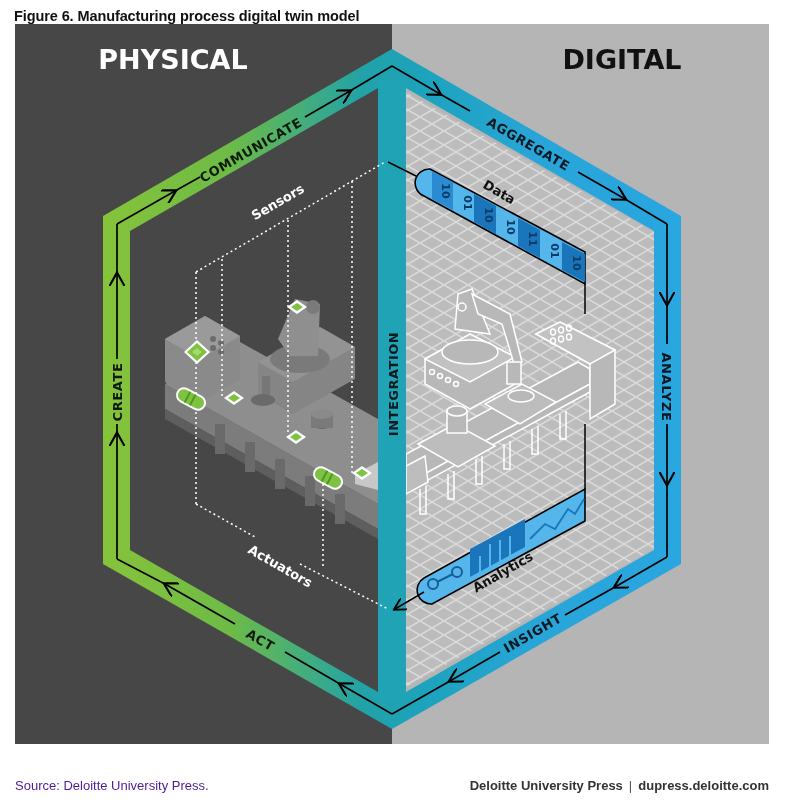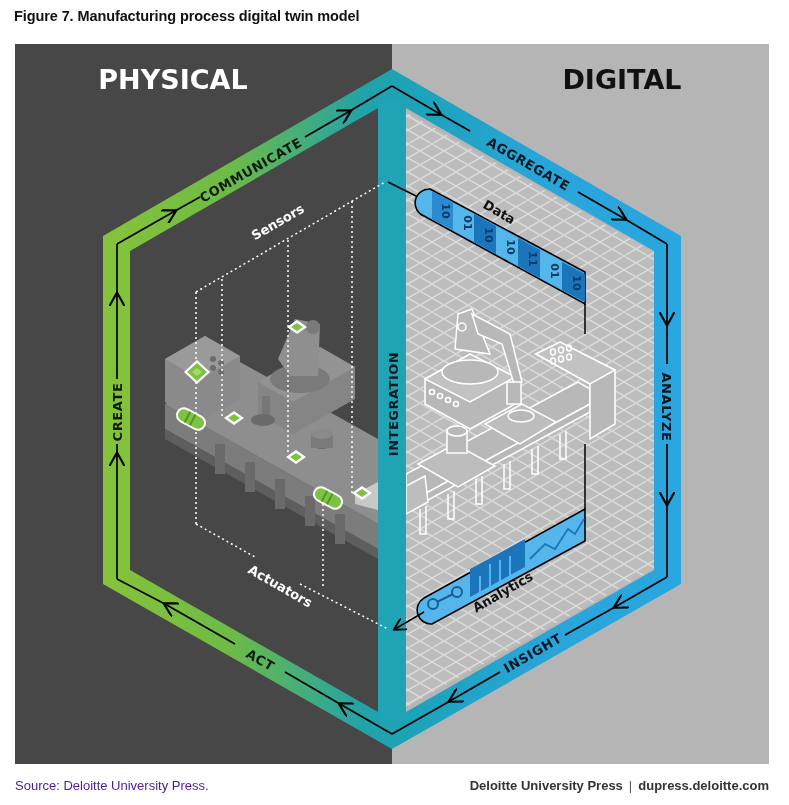--- a/index.html
+++ b/index.html
@@ -1,27 +1,27 @@
 <!DOCTYPE html>
 <html><head>
 <meta charset="utf-8">
 <style>
   html, body { margin: 0; padding: 0; background: #ffffff; }
   body { width: 789px; height: 805px; position: relative; overflow: hidden; font-family: "DejaVu Sans", sans-serif; }
   .fig-title { position: absolute; left: 14px; top: 8px; font-family: "Liberation Sans", sans-serif; font-weight: bold; font-size: 14.5px; color: #111; letter-spacing: -0.1px; }
-  .panel { position: absolute; left: 15px; top: 44px; width: 754px; height: 576px; }
+  .panel { position: absolute; left: 15px; top: 24px; width: 754px; height: 576px; }
   svg text { font-family: "DejaVu Sans", sans-serif; }
   .footer-left { position: absolute; left: 15px; top: 778px; font-family: "Liberation Sans", sans-serif; font-size: 13px; color: #4c1d95; }
   .footer-right { position: absolute; right: 20px; top: 778px; font-family: "Liberation Sans", sans-serif; font-size: 13px; color: #333; font-weight: bold; padding-left: 22px; }
   .footer-right .sep { font-weight: normal; margin: 0 6px; color: #555; }
 </style>
 </head>
 <body>
 
-<div class="fig-title">Figure 7. Manufacturing process digital twin model</div>
+<div class="fig-title">Figure 6. Manufacturing process digital twin model</div>
 
 <div class="panel">
 <svg width="754" height="720" viewBox="15 40 754 720" xmlns="http://www.w3.org/2000/svg">
   <defs>
     <linearGradient id="ringGrad" x1="103" y1="0" x2="681" y2="0" gradientUnits="userSpaceOnUse">
       <stop offset="0" stop-color="#86c33a"></stop>
       <stop offset="0.22" stop-color="#6dbb47"></stop>
       <stop offset="0.45" stop-color="#22a2a8"></stop>
       <stop offset="0.55" stop-color="#1ca3bb"></stop>
       <stop offset="0.75" stop-color="#28a5d8"></stop>

